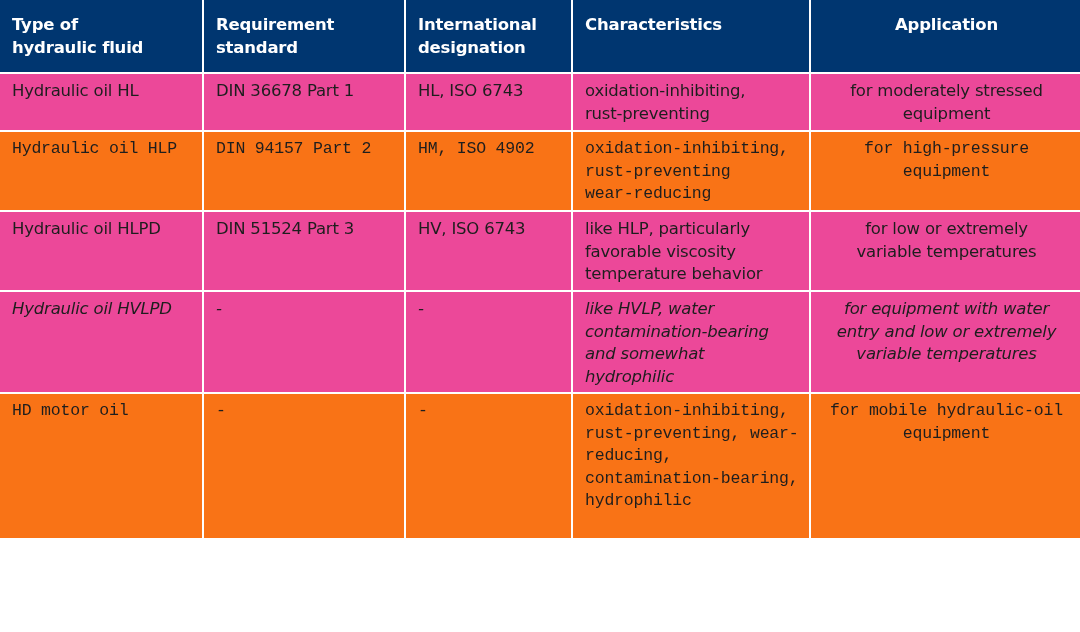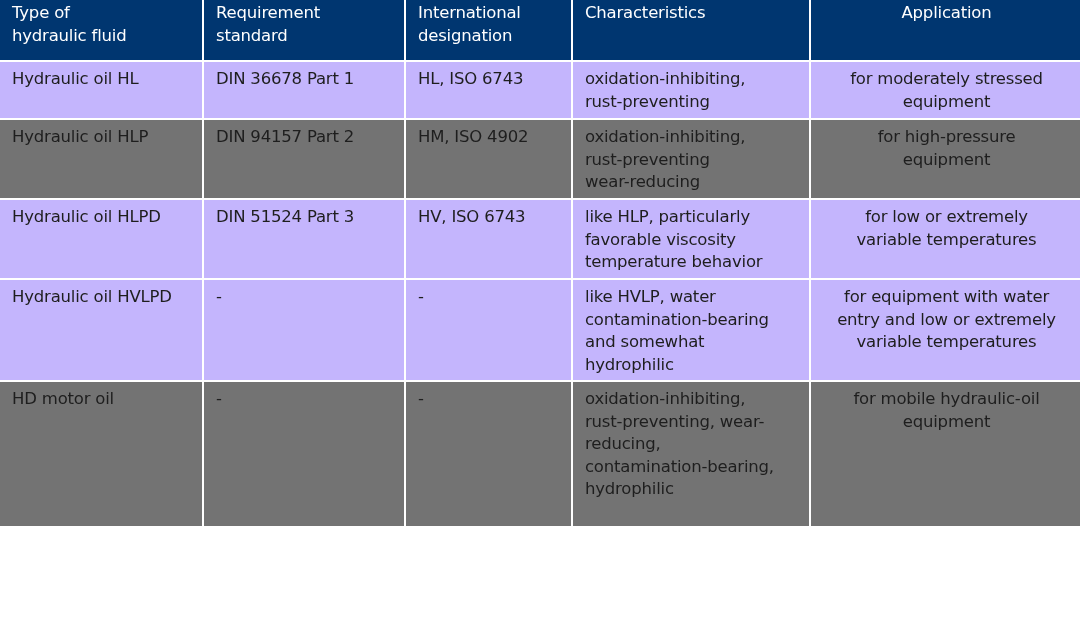--- a/index.html
+++ b/index.html
@@ -36,33 +36,34 @@
       border-right: 2px solid #ffffff;
       border-bottom: 2px solid #ffffff;
       letter-spacing: -0.2px;
     }
     th:last-child, td:last-child { border-right: none; text-align: center; }
 
     thead th {
       background: #003670;
       color: #ffffff;
       height: 58px;
-      padding-top: 2px;
+      padding-top: 14px;
+      font-weight: bold;
     }
     tbody td {
       color: #1e1e1e;
     }
-    tbody tr.shade td { background: #c4b5fd; }
-    tbody tr.plain td { background: #737373; }
+    tbody tr.shade td { background: #ec4899; }
+    tbody tr.plain td { background: #f97316; font-family: Liberation Mono, monospace; }
 
     tr.r1 td { height: 50px; }
     tr.r2 td { height: 72px; }
     tr.r3 td { height: 72px; }
     tr.r4 td { height: 94px; }
-    tr.r5 td { height: 94px; }
+    tr.r5 td { height: 94px; font-style: italic; }
     tr.r6 td { height: 138px; }
   </style>
 </head>
 <body>
 
 <table class="fluid-table">
   <colgroup>
     <col class="c1">
       <col class="c2">
       <col class="c3">

